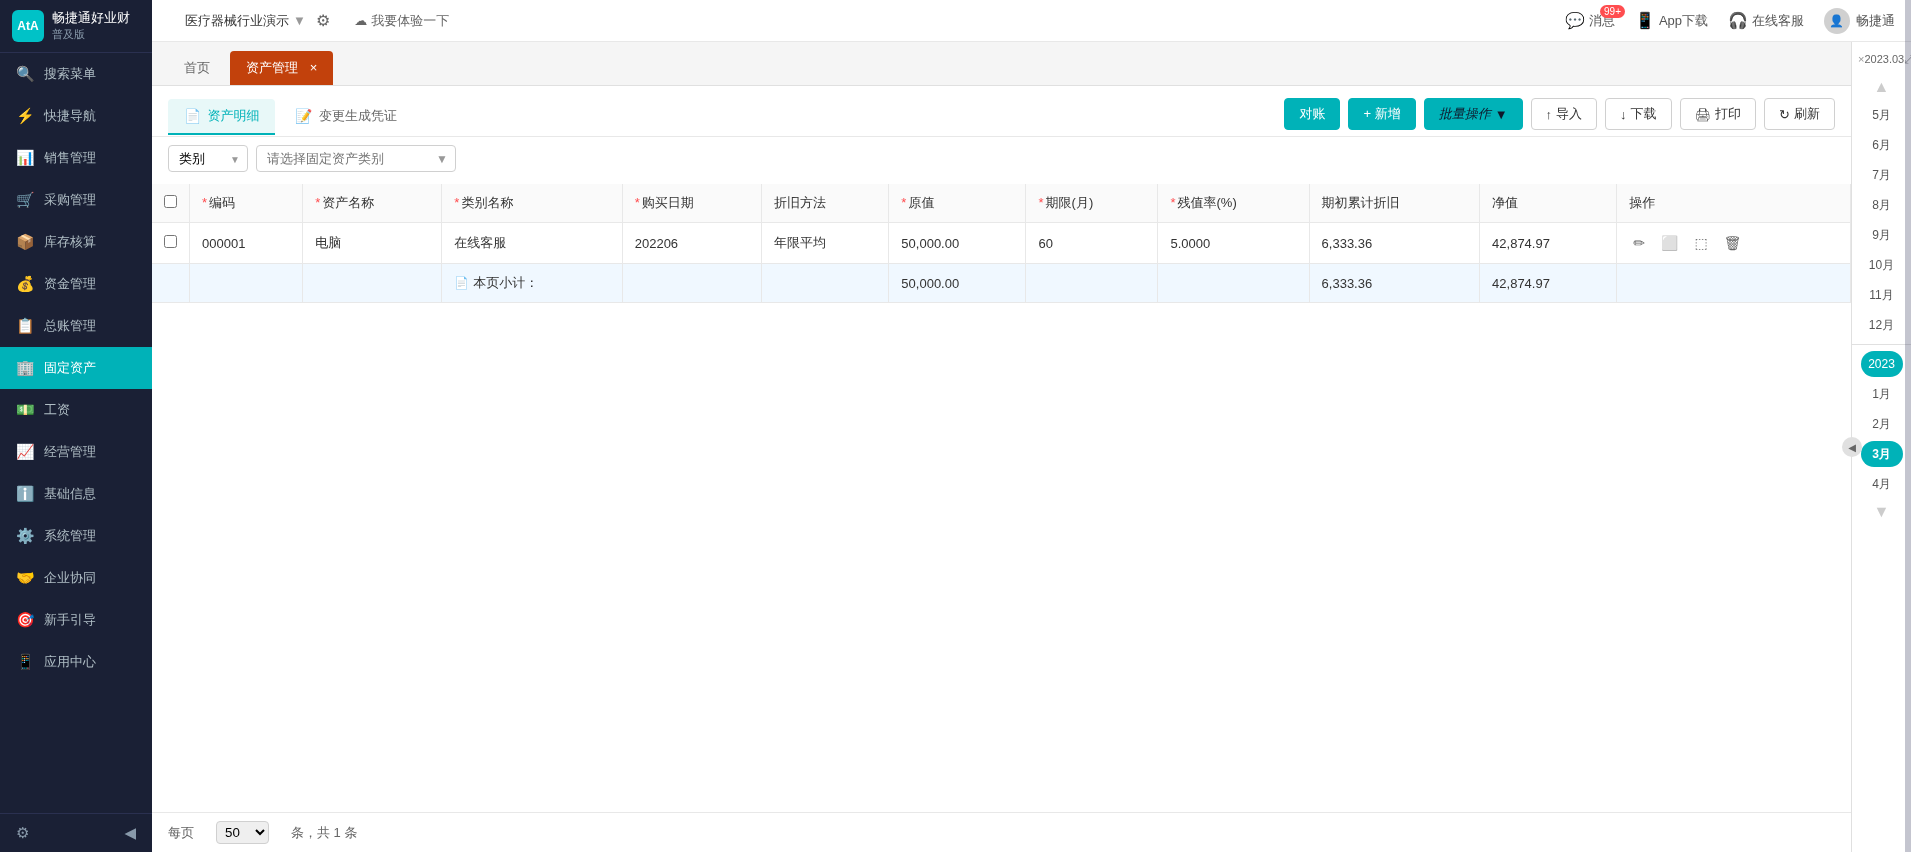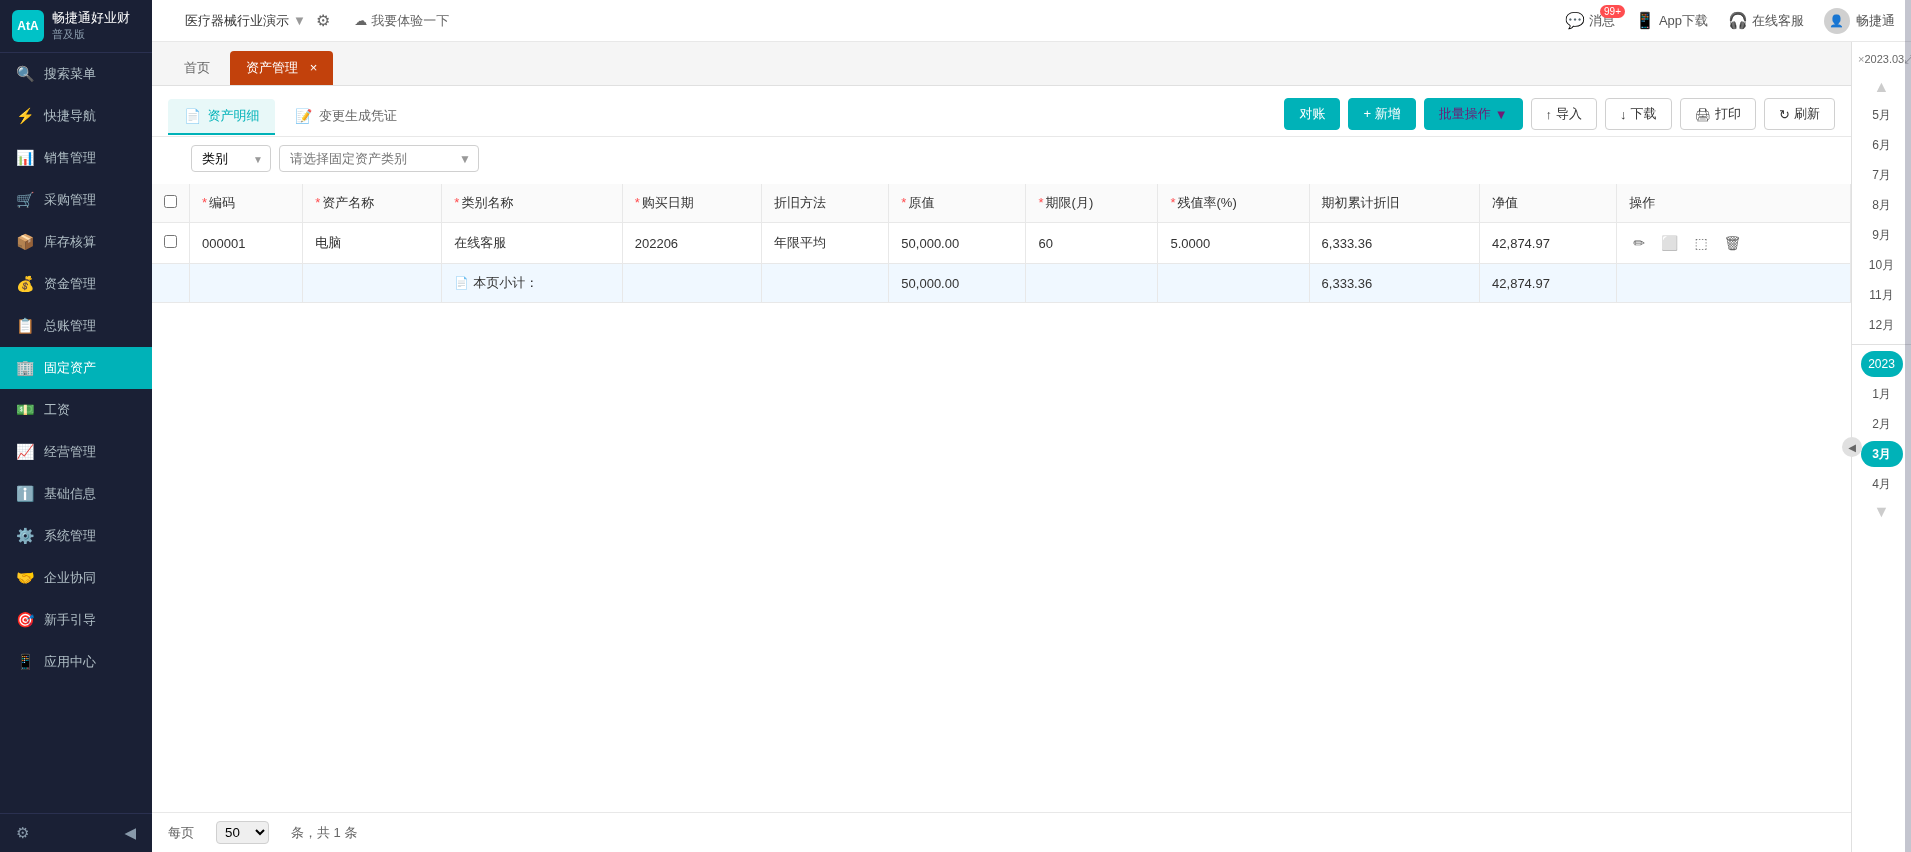--- a/index.html
+++ b/index.html
@@ -247,31 +247,31 @@
       align-items: center;
       gap: 4px;
     }
     .btn-primary {
       background: #00b2b8;
       color: white;
       border-color: #00b2b8;
     }
     .btn-batch {
       background: #00b2b8;
-      color: #701a75;
+      color: #0f172a;
       border-color: #00b2b8;
+      font-style: italic;
     }
     .filter-row {
       display: flex;
       align-items: center;
       padding: 8px 16px 12px;
       background: #fff;
       gap: 8px;
       flex-shrink: 0;
-      margin-left: 23px;
     }
     .filter-select {
       border: 1px solid #d0d0d0;
       border-radius: 4px;
       padding: 5px 28px 5px 10px;
       font-size: 13px;
       background: white;
       cursor: pointer;
       appearance: none;
       position: relative;

